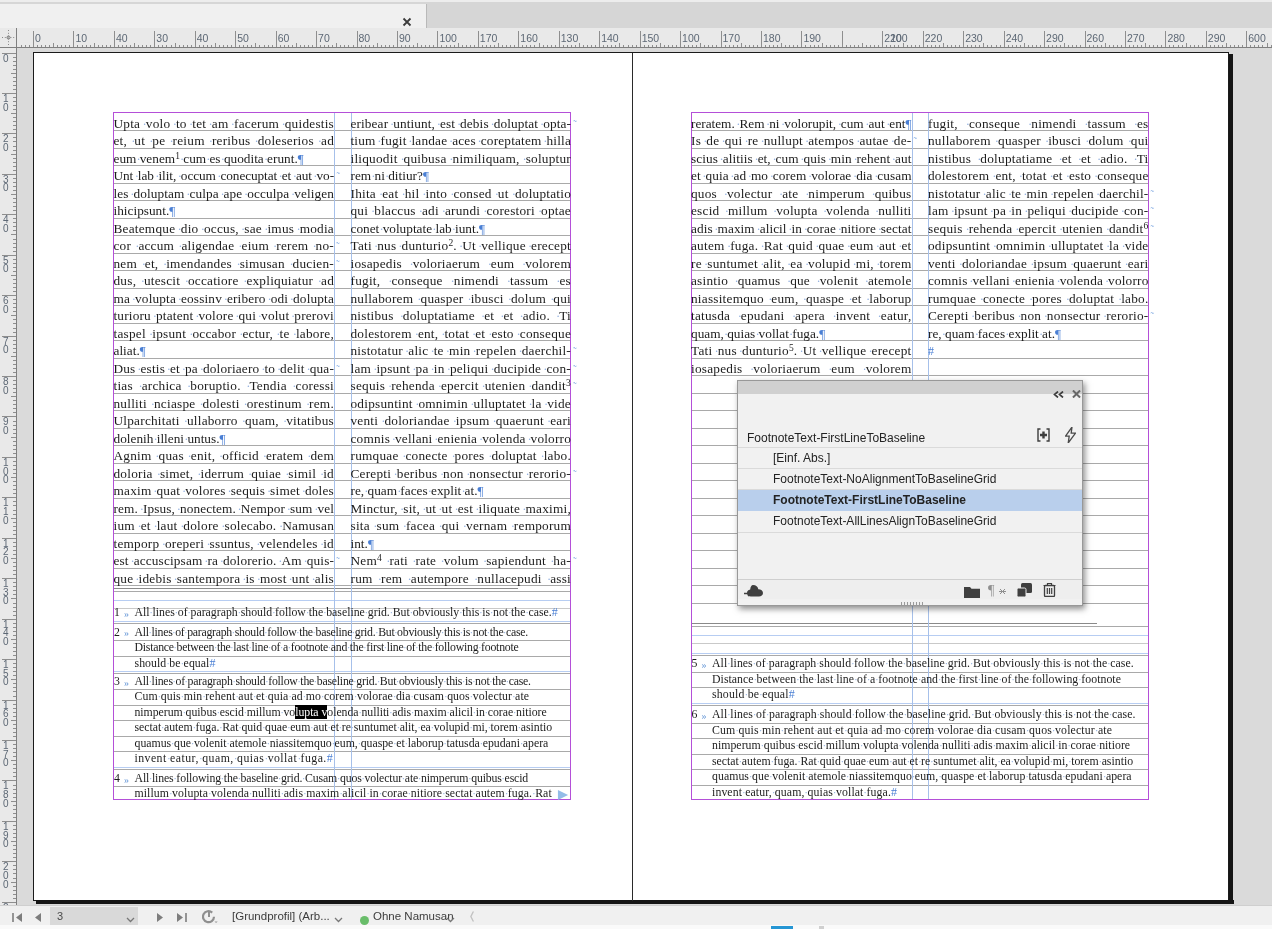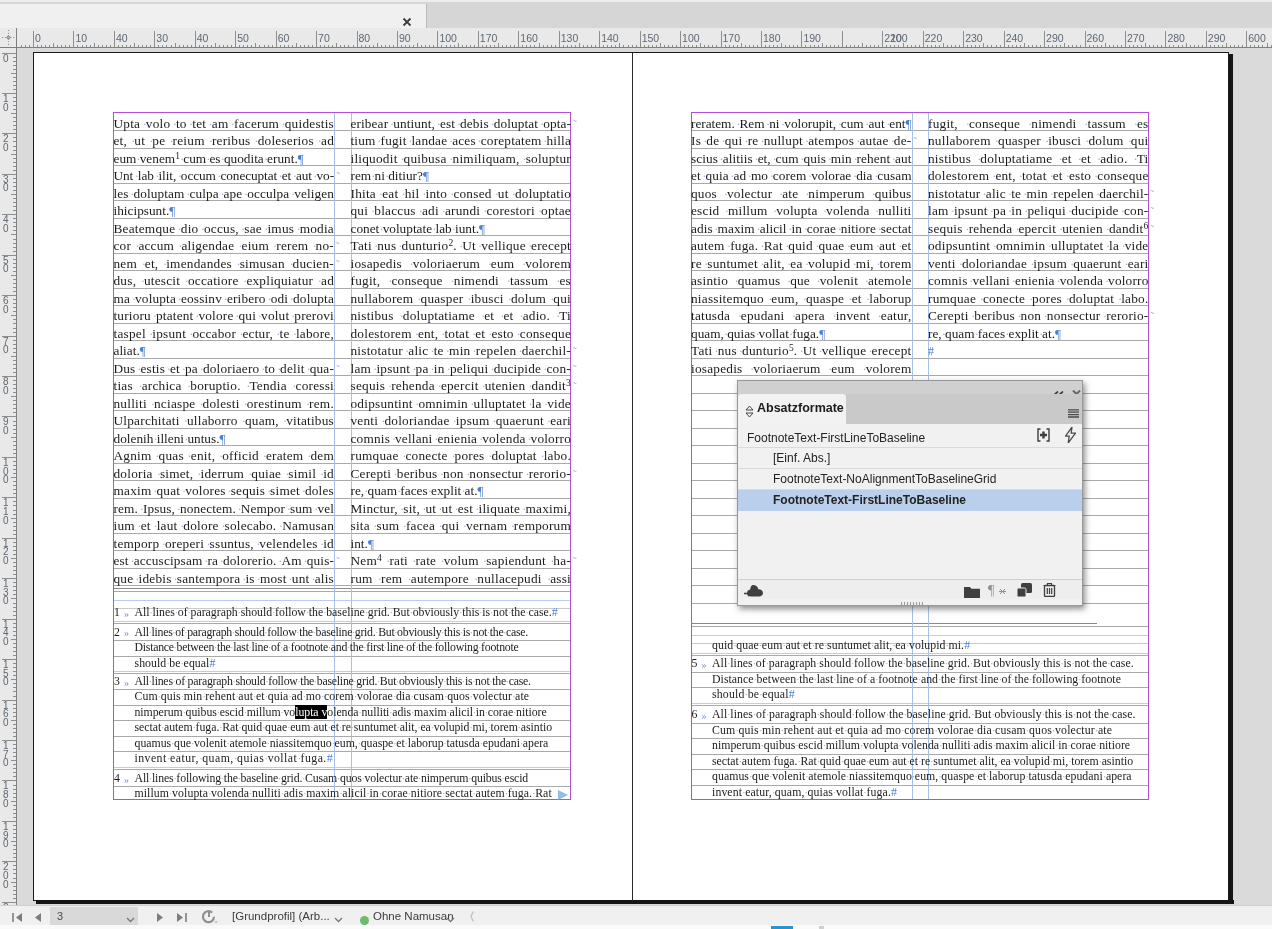--- a/index.html
+++ b/index.html
@@ -251,23 +251,20 @@
 <div class="fn" style="left:96.5px;top:626px;">
       <i class="fnum">3</i>
       <i class="fmk">»</i>
       <div class="ftx"><span class="fl" style="letter-spacing:-0.23px">All <b>·</b>lines <b>·</b>of <b>·</b>paragraph <b>·</b>should <b>·</b>follow <b>·</b>the <b>·</b>baseline <b>·</b>grid. <b>·</b>But <b>·</b>obviously <b>·</b>this <b>·</b>is <b>·</b>not <b>·</b>the <b>·</b>case.</span><br><span class="fl" style="letter-spacing:0.08px">Cum <b>·</b>quis <b>·</b>min <b>·</b>rehent <b>·</b>aut <b>·</b>et <b>·</b>quia <b>·</b>ad <b>·</b>mo <b>·</b>corem <b>·</b>volorae <b>·</b>dia <b>·</b>cusam <b>·</b>quos <b>·</b>volectur <b>·</b>ate</span><br><span class="fl" style="letter-spacing:-0.04px">nimperum <b>·</b>quibus <b>·</b>escid <b>·</b>millum <b>·</b>vo<span class="hl">lupta&nbsp;v</span>olenda <b>·</b>nulliti <b>·</b>adis <b>·</b>maxim <b>·</b>alicil <b>·</b>in <b>·</b>corae <b>·</b>nitiore</span><br><span class="fl" style="letter-spacing:-0.04px">sectat <b>·</b>autem <b>·</b>fuga. <b>·</b>Rat <b>·</b>quid <b>·</b>quae <b>·</b>eum <b>·</b>aut <b>·</b>et <b>·</b>re <b>·</b>suntumet <b>·</b>alit, <b>·</b>ea <b>·</b>volupid <b>·</b>mi, <b>·</b>torem <b>·</b>asintio</span><br><span class="fl" style="letter-spacing:-0.02px">quamus <b>·</b>que <b>·</b>volenit <b>·</b>atemole <b>·</b>niassitemquo <b>·</b>eum, <b>·</b>quaspe <b>·</b>et <b>·</b>laborup <b>·</b>tatusda <b>·</b>epudani <b>·</b>apera</span><br><span class="fl" style="letter-spacing:0.45px">invent <b>·</b>eatur, <b>·</b>quam, <b>·</b>quias <b>·</b>vollat <b>·</b>fuga.<s class="eos">#</s></span></div>
     </div>
 <div class="fn" style="left:96.5px;top:723px;">
       <i class="fnum">4</i>
       <i class="fmk">»</i>
       <div class="ftx"><span class="fl" style="letter-spacing:-0.14px">All <b>·</b>lines <b>·</b>following <b>·</b>the <b>·</b>baseline <b>·</b>grid. <b>·</b>Cusam <b>·</b>quos <b>·</b>volectur <b>·</b>ate <b>·</b>nimperum <b>·</b>quibus <b>·</b>escid</span><br><span class="fl" style="letter-spacing:0.08px">millum <b>·</b>volupta <b>·</b>volenda <b>·</b>nulliti <b>·</b>adis <b>·</b>maxim <b>·</b>alicil <b>·</b>in <b>·</b>corae <b>·</b>nitiore <b>·</b>sectat <b>·</b>autem <b>·</b>fuga. <b>·</b>Rat</span></div>
     </div>
-<div class="fn" style="left:674px;top:589.5px;">
-      <div class="ftx"><span class="fl" style="letter-spacing:0.07px">quid <b>·</b>quae <b>·</b>eum <b>·</b>aut <b>·</b>et <b>·</b>re <b>·</b>suntumet <b>·</b>alit, <b>·</b>ea <b>·</b>volupid <b>·</b>mi.<s class="eos">#</s></span></div>
-    </div>
 <div class="fn" style="left:674px;top:608.2px;">
       <i class="fnum">5</i>
       <i class="fmk">»</i>
       <div class="ftx"><span class="fl" style="letter-spacing:0.05px">All <b>·</b>lines <b>·</b>of <b>·</b>paragraph <b>·</b>should <b>·</b>follow <b>·</b>the <b>·</b>baseline <b>·</b>grid. <b>·</b>But <b>·</b>obviously <b>·</b>this <b>·</b>is <b>·</b>not <b>·</b>the <b>·</b>case.</span><br><span class="fl" style="letter-spacing:0.04px">Distance <b>·</b>between <b>·</b>the <b>·</b>last <b>·</b>line <b>·</b>of <b>·</b>a <b>·</b>footnote <b>·</b>and <b>·</b>the <b>·</b>first <b>·</b>line <b>·</b>of <b>·</b>the <b>·</b>following <b>·</b>footnote</span><br><span class="fl" style="letter-spacing:0.18px">should <b>·</b>be <b>·</b>equal<s class="eos">#</s></span></div>
     </div>
 <div class="fn" style="left:674px;top:659.3px;">
       <i class="fnum">6</i>
       <i class="fmk">»</i>
       <div class="ftx"><span class="fl" style="letter-spacing:0.07px">All <b>·</b>lines <b>·</b>of <b>·</b>paragraph <b>·</b>should <b>·</b>follow <b>·</b>the <b>·</b>baseline <b>·</b>grid. <b>·</b>But <b>·</b>obviously <b>·</b>this <b>·</b>is <b>·</b>not <b>·</b>the <b>·</b>case.</span><br><span class="fl" style="letter-spacing:0.15px">Cum <b>·</b>quis <b>·</b>min <b>·</b>rehent <b>·</b>aut <b>·</b>et <b>·</b>quia <b>·</b>ad <b>·</b>mo <b>·</b>corem <b>·</b>volorae <b>·</b>dia <b>·</b>cusam <b>·</b>quos <b>·</b>volectur <b>·</b>ate</span><br><span class="fl" style="letter-spacing:0.03px">nimperum <b>·</b>quibus <b>·</b>escid <b>·</b>millum <b>·</b>volupta <b>·</b>volenda <b>·</b>nulliti <b>·</b>adis <b>·</b>maxim <b>·</b>alicil <b>·</b>in <b>·</b>corae <b>·</b>nitiore</span><br><span class="fl">sectat <b>·</b>autem <b>·</b>fuga. <b>·</b>Rat <b>·</b>quid <b>·</b>quae <b>·</b>eum <b>·</b>aut <b>·</b>et <b>·</b>re <b>·</b>suntumet <b>·</b>alit, <b>·</b>ea <b>·</b>volupid <b>·</b>mi, <b>·</b>torem <b>·</b>asintio</span><br><span class="fl" style="letter-spacing:0.05px">quamus <b>·</b>que <b>·</b>volenit <b>·</b>atemole <b>·</b>niassitemquo <b>·</b>eum, <b>·</b>quaspe <b>·</b>et <b>·</b>laborup <b>·</b>tatusda <b>·</b>epudani <b>·</b>apera</span><br><span class="fl" style="letter-spacing:0.10px">invent <b>·</b>eatur, <b>·</b>quam, <b>·</b>quias <b>·</b>vollat <b>·</b>fuga.<s class="eos">#</s></span></div>
     </div>
@@ -275,43 +272,33 @@
         <path d="M1 1 L12 6.5 L1 12 Z" fill="#93bce8"></path>
       </svg></div>
 <div id="panel" style="left:720px;top:332px">
 <div class="hd"></div>
 <div class="abs" style="left:315px;top:3px"><svg width="11" height="7" viewBox="0 0 11 7">
           <path d="M5 0.5 L1.5 3.5 L5 6.5 M10 0.5 L6.5 3.5 L10 6.5" stroke="#3e3e3e" stroke-width="1.7" fill="none"></path>
         </svg></div>
 <div class="abs" style="left:334px;top:3px"><svg width="9" height="8" viewBox="0 0 10 9">
           <path d="M1 0.5 L9 8.5 M9 0.5 L1 8.5" stroke="#686868" stroke-width="2.2"></path>
         </svg></div>
-<div class="tabrow">
-        <div class="ptab">
-          <span class="abs" style="left:7px;top:9px"><svg width="9" height="11" viewBox="0 0 9 11">
-              <path d="M4.5 0 L8 4 L1 4 Z M4.5 11 L8 7 L1 7 Z" fill="none" stroke="#444" stroke-width="1"></path>
-            </svg></span>
-          <span class="lbl">Absatzformate</span>
-        </div>
-<div class="abs" style="left:330px;top:10px"><svg width="11" height="9" viewBox="0 0 11 9">
-            <path d="M0 0.8h11M0 3.2h11M0 5.6h11M0 8h11" stroke="#4a4a4a" stroke-width="1.3"></path>
-          </svg></div>
-      </div>
 <div class="styname">FootnoteText-FirstLineToBaseline</div>
 <div style="position:absolute;left:0;top:66px;width:344px;height:1px;background:#dadada"></div>
 <div class="abs" style="left:299px;top:47px"><svg width="13" height="14" viewBox="0 0 13 14">
           <path d="M3.5 1 H1 V13 H3.5 M9.5 1 H12 V13 H9.5" stroke="#3e3e3e" stroke-width="1.4" fill="none"></path>
           <path d="M6.5 3.5 v7 M3 7 h7" stroke="#3e3e3e" stroke-width="2.4"></path>
         </svg></div>
 <div class="abs" style="left:327px;top:46px"><svg width="11" height="16" viewBox="0 0 11 16">
           <path d="M7 0 L0.5 9.2 L4.2 9.2 L3.2 16 L10.5 6.2 L6.2 6.2 Z" fill="none" stroke="#4a4a4a" stroke-width="1.3"></path>
         </svg></div>
 <div class="lrow" style="top:87.8px"><span class="in">FootnoteText-NoAlignmentToBaselineGrid</span></div>
 <div class="lrow" style="top:66.5px"><span class="in">[Einf. Abs.]</span></div>
 <div class="lrow sel" style="top:109.1px"><span class="in">FootnoteText-FirstLineToBaseline</span></div>
+<div class="lrow" style="top:130.4px"><span class="in">FootnoteText-AllLinesAlignToBaselineGrid</span></div>
 <div class="bbar">
 <div class="abs" style="left:6px;top:3px"><svg width="21" height="14" viewBox="0 0 21 14">
             <path d="M9 2 C12 2 14 4 14.3 6.2 C17 6.2 19 7.8 19 10 C19 12.2 17.2 13.5 15 13.5 L7 13.5 C4.5 13.5 3 12 3 10 C3 8.2 4.3 6.8 6.2 6.4 C6.5 3.8 7.5 2 9 2 Z" fill="#3f3f3f"></path>
             <path d="M0 10.5 h6 M4 8 l3 2.5 L4 13" stroke="#3f3f3f" stroke-width="1.5" fill="none"></path>
           </svg></div>
 <div class="abs" style="left:226px;top:4px"><svg width="16" height="12" viewBox="0 0 16 12">
             <path d="M0 1 L6 1 L7.5 2.8 L16 2.8 L16 12 L0 12 Z" fill="#3f3f3f"></path>
           </svg></div>
 <div class="abs" style="left:250px;top:3px"><svg width="19" height="14" viewBox="0 0 19 14">
             <text x="0" y="12" font-size="14" fill="#8f8f8f" font-family="Liberation Serif">¶</text>

